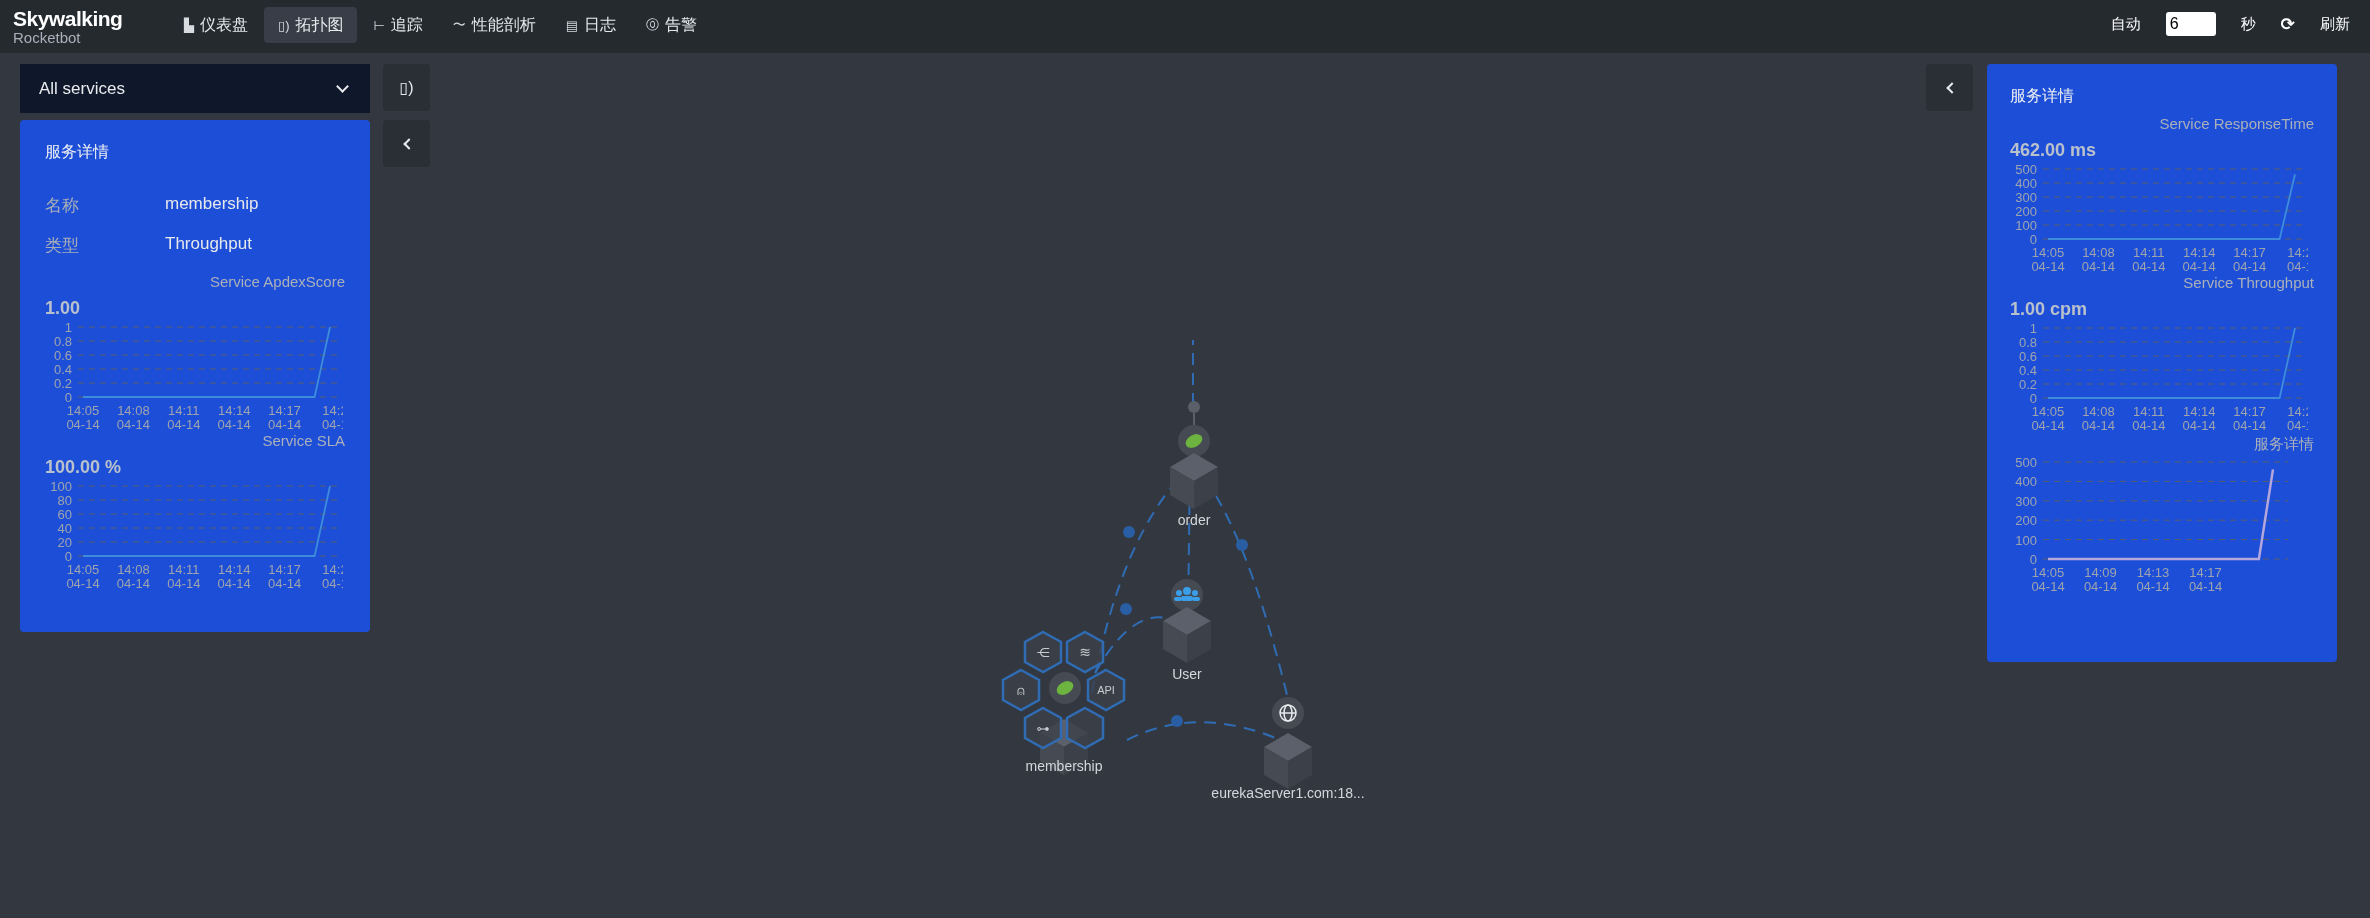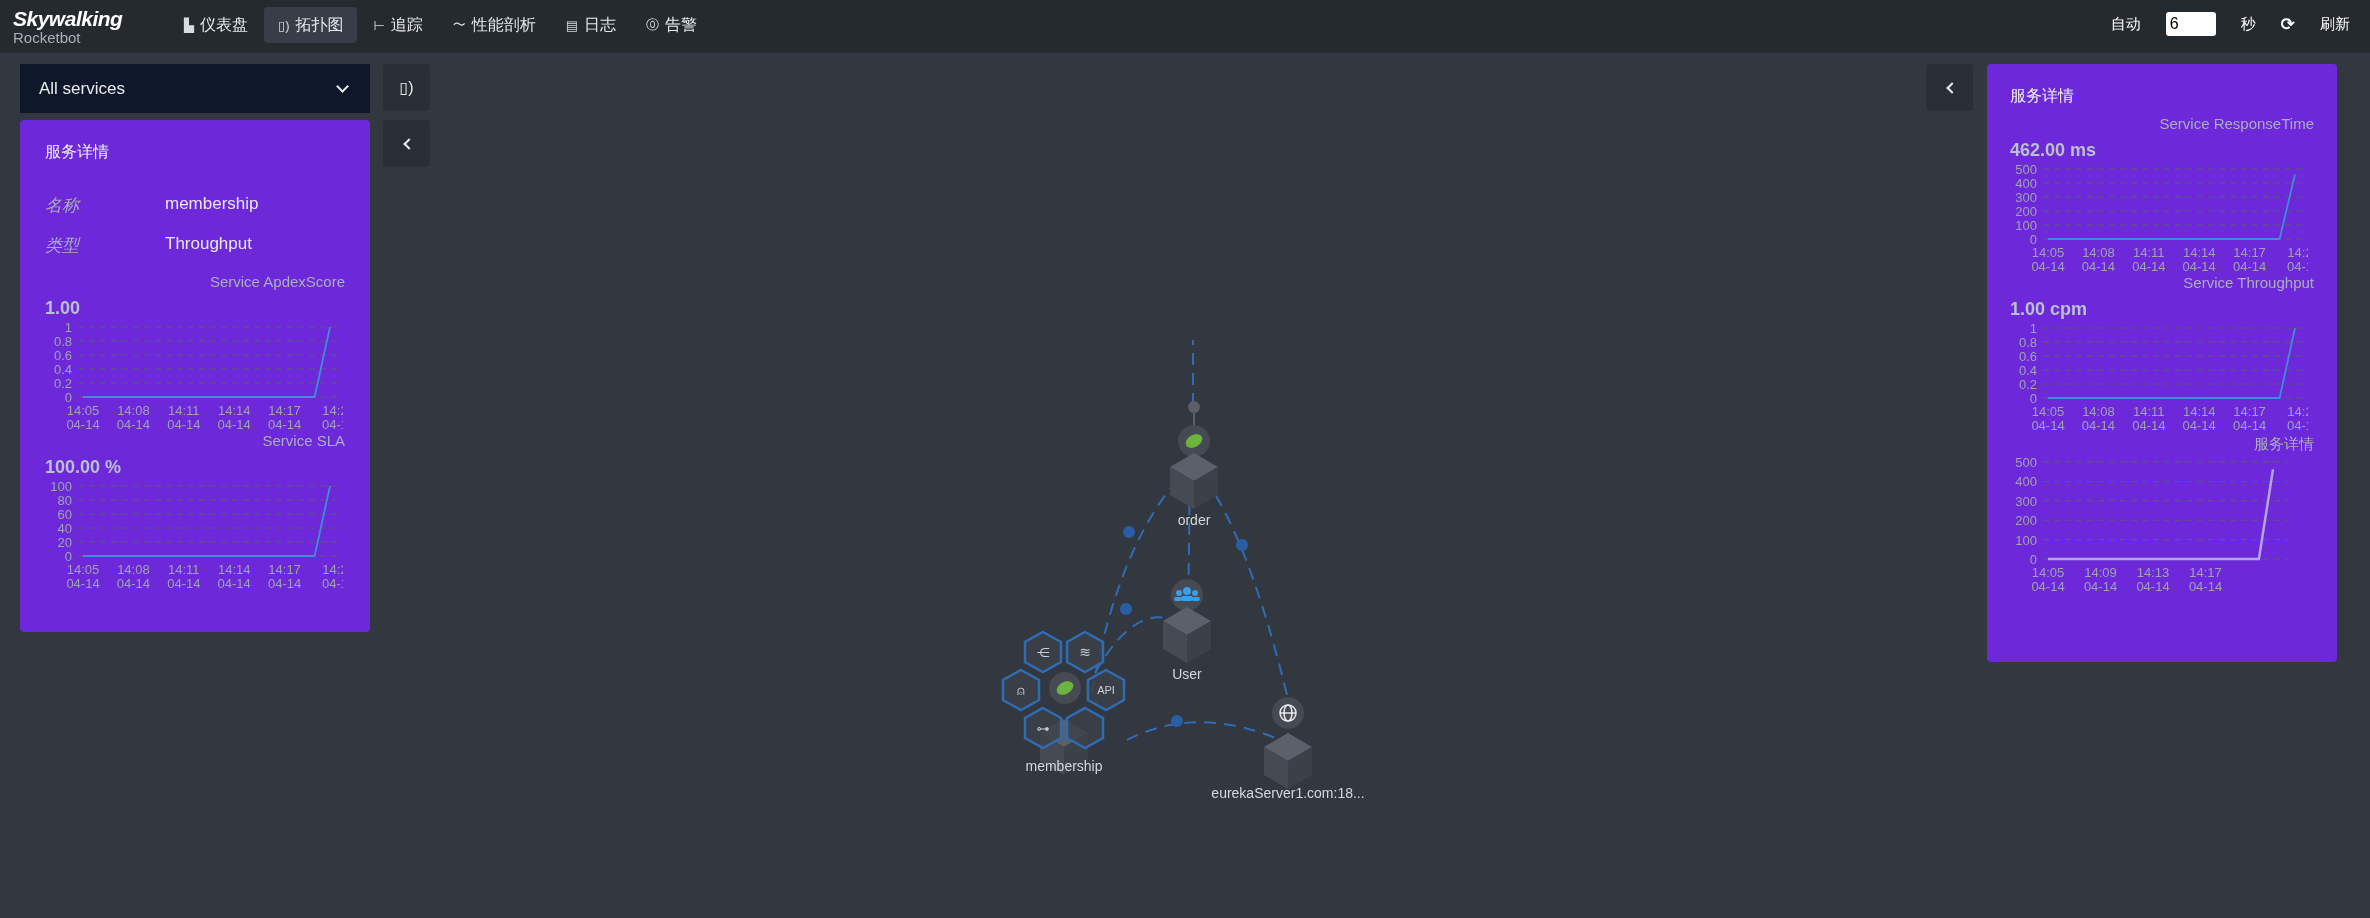--- a/index.html
+++ b/index.html
@@ -1,37 +1,37 @@
 <!DOCTYPE html>
 <html><head>
 <meta charset="utf-8">
 <style>
   * { box-sizing: border-box; margin: 0; padding: 0; }
   html, body { width: 2370px; height: 918px; overflow: hidden; }
   body { background: #333840; font-family: "Liberation Sans", "DejaVu Sans", sans-serif; color: #d4d7dc; position: relative; }
   .topbar { position: absolute; left: 0; top: 0; width: 2370px; height: 53px; background: #252a2f; }
   .logo { position: absolute; left: 13px; top: 8px; }
-  .logo-main { font-size: 21px; color: #fff; font-weight: bold; letter-spacing: -0.5px; line-height: 22px; font-style: italic; }
+  .logo-main { font-size: 21px; color: #fff; font-weight: bold; letter-spacing: -0.5px; line-height: 22px; }
   .logo-sub { font-size: 15px; color: #a9b0ba; line-height: 16px; }
   .nav { position: absolute; left: 170px; top: 7px; display: flex; gap: 2px; }
   .nav-item { height: 36px; padding: 0 14px; display: flex; align-items: center; font-size: 16px; color: #e6e8eb; border-radius: 4px; cursor: pointer; }
   .nav-item.active { background: #383d47; }
   .nav-item .ico { margin-right: 6px; font-size: 13px; color: #d8dbe0; }
   .auto { position: absolute; right: 20px; top: 12px; display: flex; align-items: center; font-size: 15px; color: #fff; gap: 25px; }
   .auto input { width: 50px; height: 24px; border: none; border-radius: 3px; padding: 0 4px; font-size: 16px; color: #000; background: #fff; }
   .refresh-ico { font-size: 17px; font-weight: bold; }
 
   .svc-select { position: absolute; left: 20px; top: 64px; width: 350px; height: 49px; background: #0f172a; display: flex; align-items: center; padding: 0 19px; font-size: 17px; color: #e9ebee; justify-content: space-between; cursor: pointer; }
   .chev { width: 9px; height: 9px; border-right: 2px solid #e9ebee; border-bottom: 2px solid #e9ebee; transform: rotate(45deg); margin-top: -5px; margin-right: 4px; }
   .side-btn { position: absolute; width: 47px; height: 47px; background: #2a2e35; border-radius: 4px; display: flex; align-items: center; justify-content: center; color: #e6e8eb; cursor: pointer; font-size: 16px; }
   .lchev { width: 8px; height: 8px; border-left: 2px solid #e9ebee; border-bottom: 2px solid #e9ebee; transform: rotate(45deg); margin-left: 4px; }
-  .panel { position: absolute; background: #6d28d9; border-radius: 4px; }
+  .panel { position: absolute; background: #1d4ed8; border-radius: 4px; }
   .panel-title { font-size: 16px; color: #eef0f2; }
   .kv { display: flex; font-size: 17px; margin-top: 17px; }
-  .kv .k { width: 120px; color: #a8aeb7; font-style: italic; }
+  .kv .k { width: 120px; color: #a8aeb7; }
   .kv .v { color: #e6e8eb; }
   .metric-label { font-size: 15px; color: #aab0b9; text-align: right; }
   .metric-val { font-size: 18px; color: #b9c1cc; font-weight: bold; margin-top: 8px; }
   svg text { font-family: "Liberation Sans", "DejaVu Sans", sans-serif; }
   .topo { position: absolute; left: 0; top: 53px; }
 </style>
 </head>
 <body>
 
 <div class="topbar">

